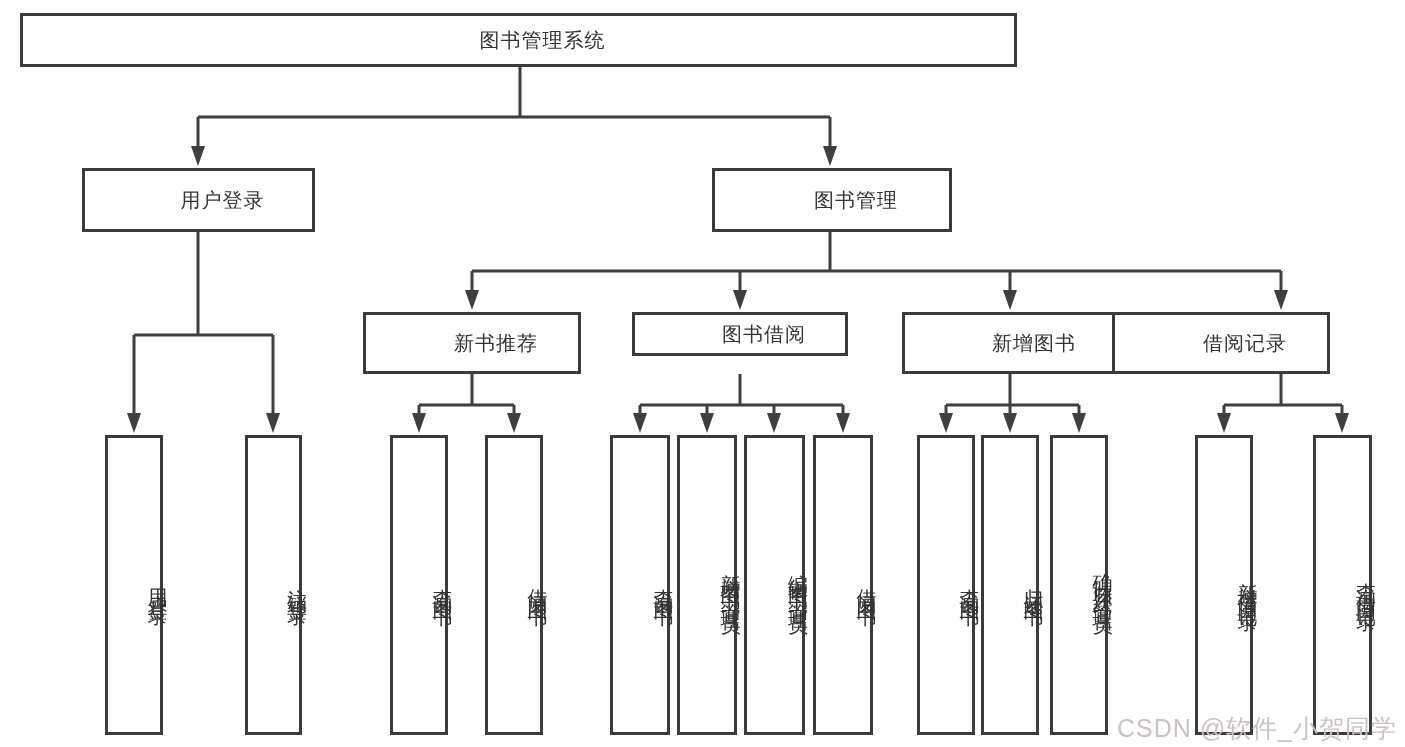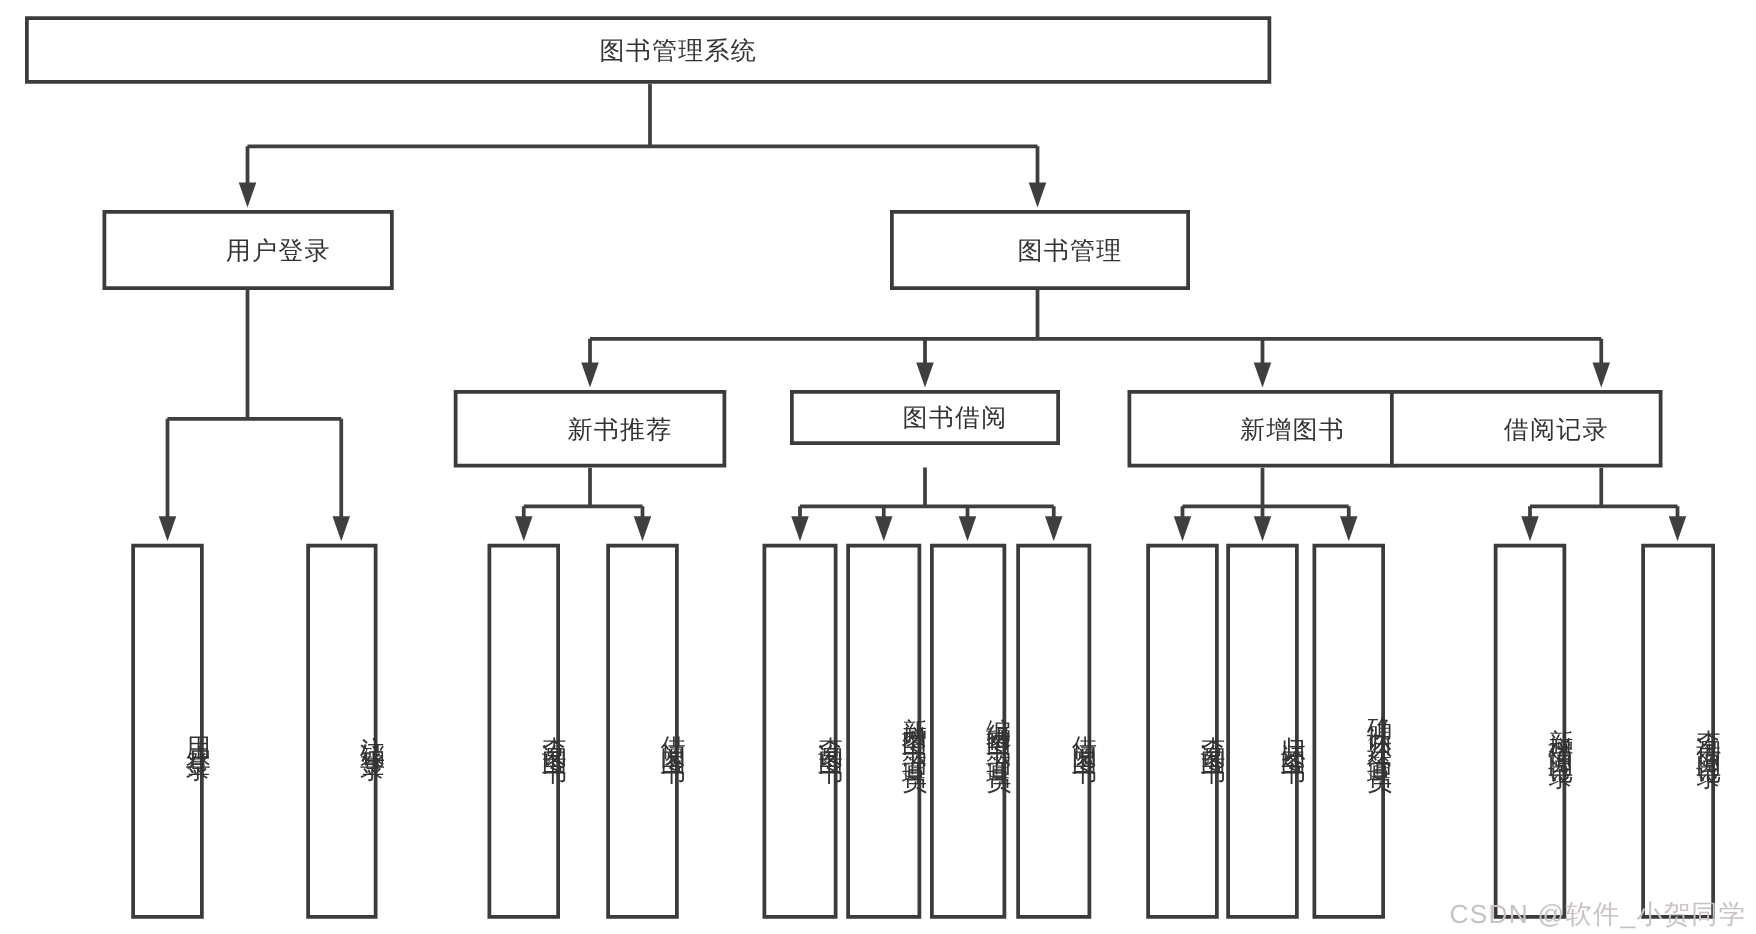--- a/index.html
+++ b/index.html
@@ -17,21 +17,21 @@
     padding-left:48px;
   }
   .vbox span{
     writing-mode:vertical-rl;
     text-orientation:mixed;
     letter-spacing:6px;
     line-height:1;
   }
   .watermark{
     position:absolute;right:8px;bottom:2px;
-    font-size:21px;color:#c9c2c2;letter-spacing:1px;
+    font-size:25px;color:#c9c2c2;letter-spacing:1px;
     z-index:5;white-space:nowrap;
   }
 </style>
 </head>
 <body>
 
 <div class="canvas">
 
   <svg class="connectors" viewBox="0 0 1405 747" xmlns="http://www.w3.org/2000/svg">
     <path fill="none" stroke="#3f3f3f" stroke-width="3" d="

